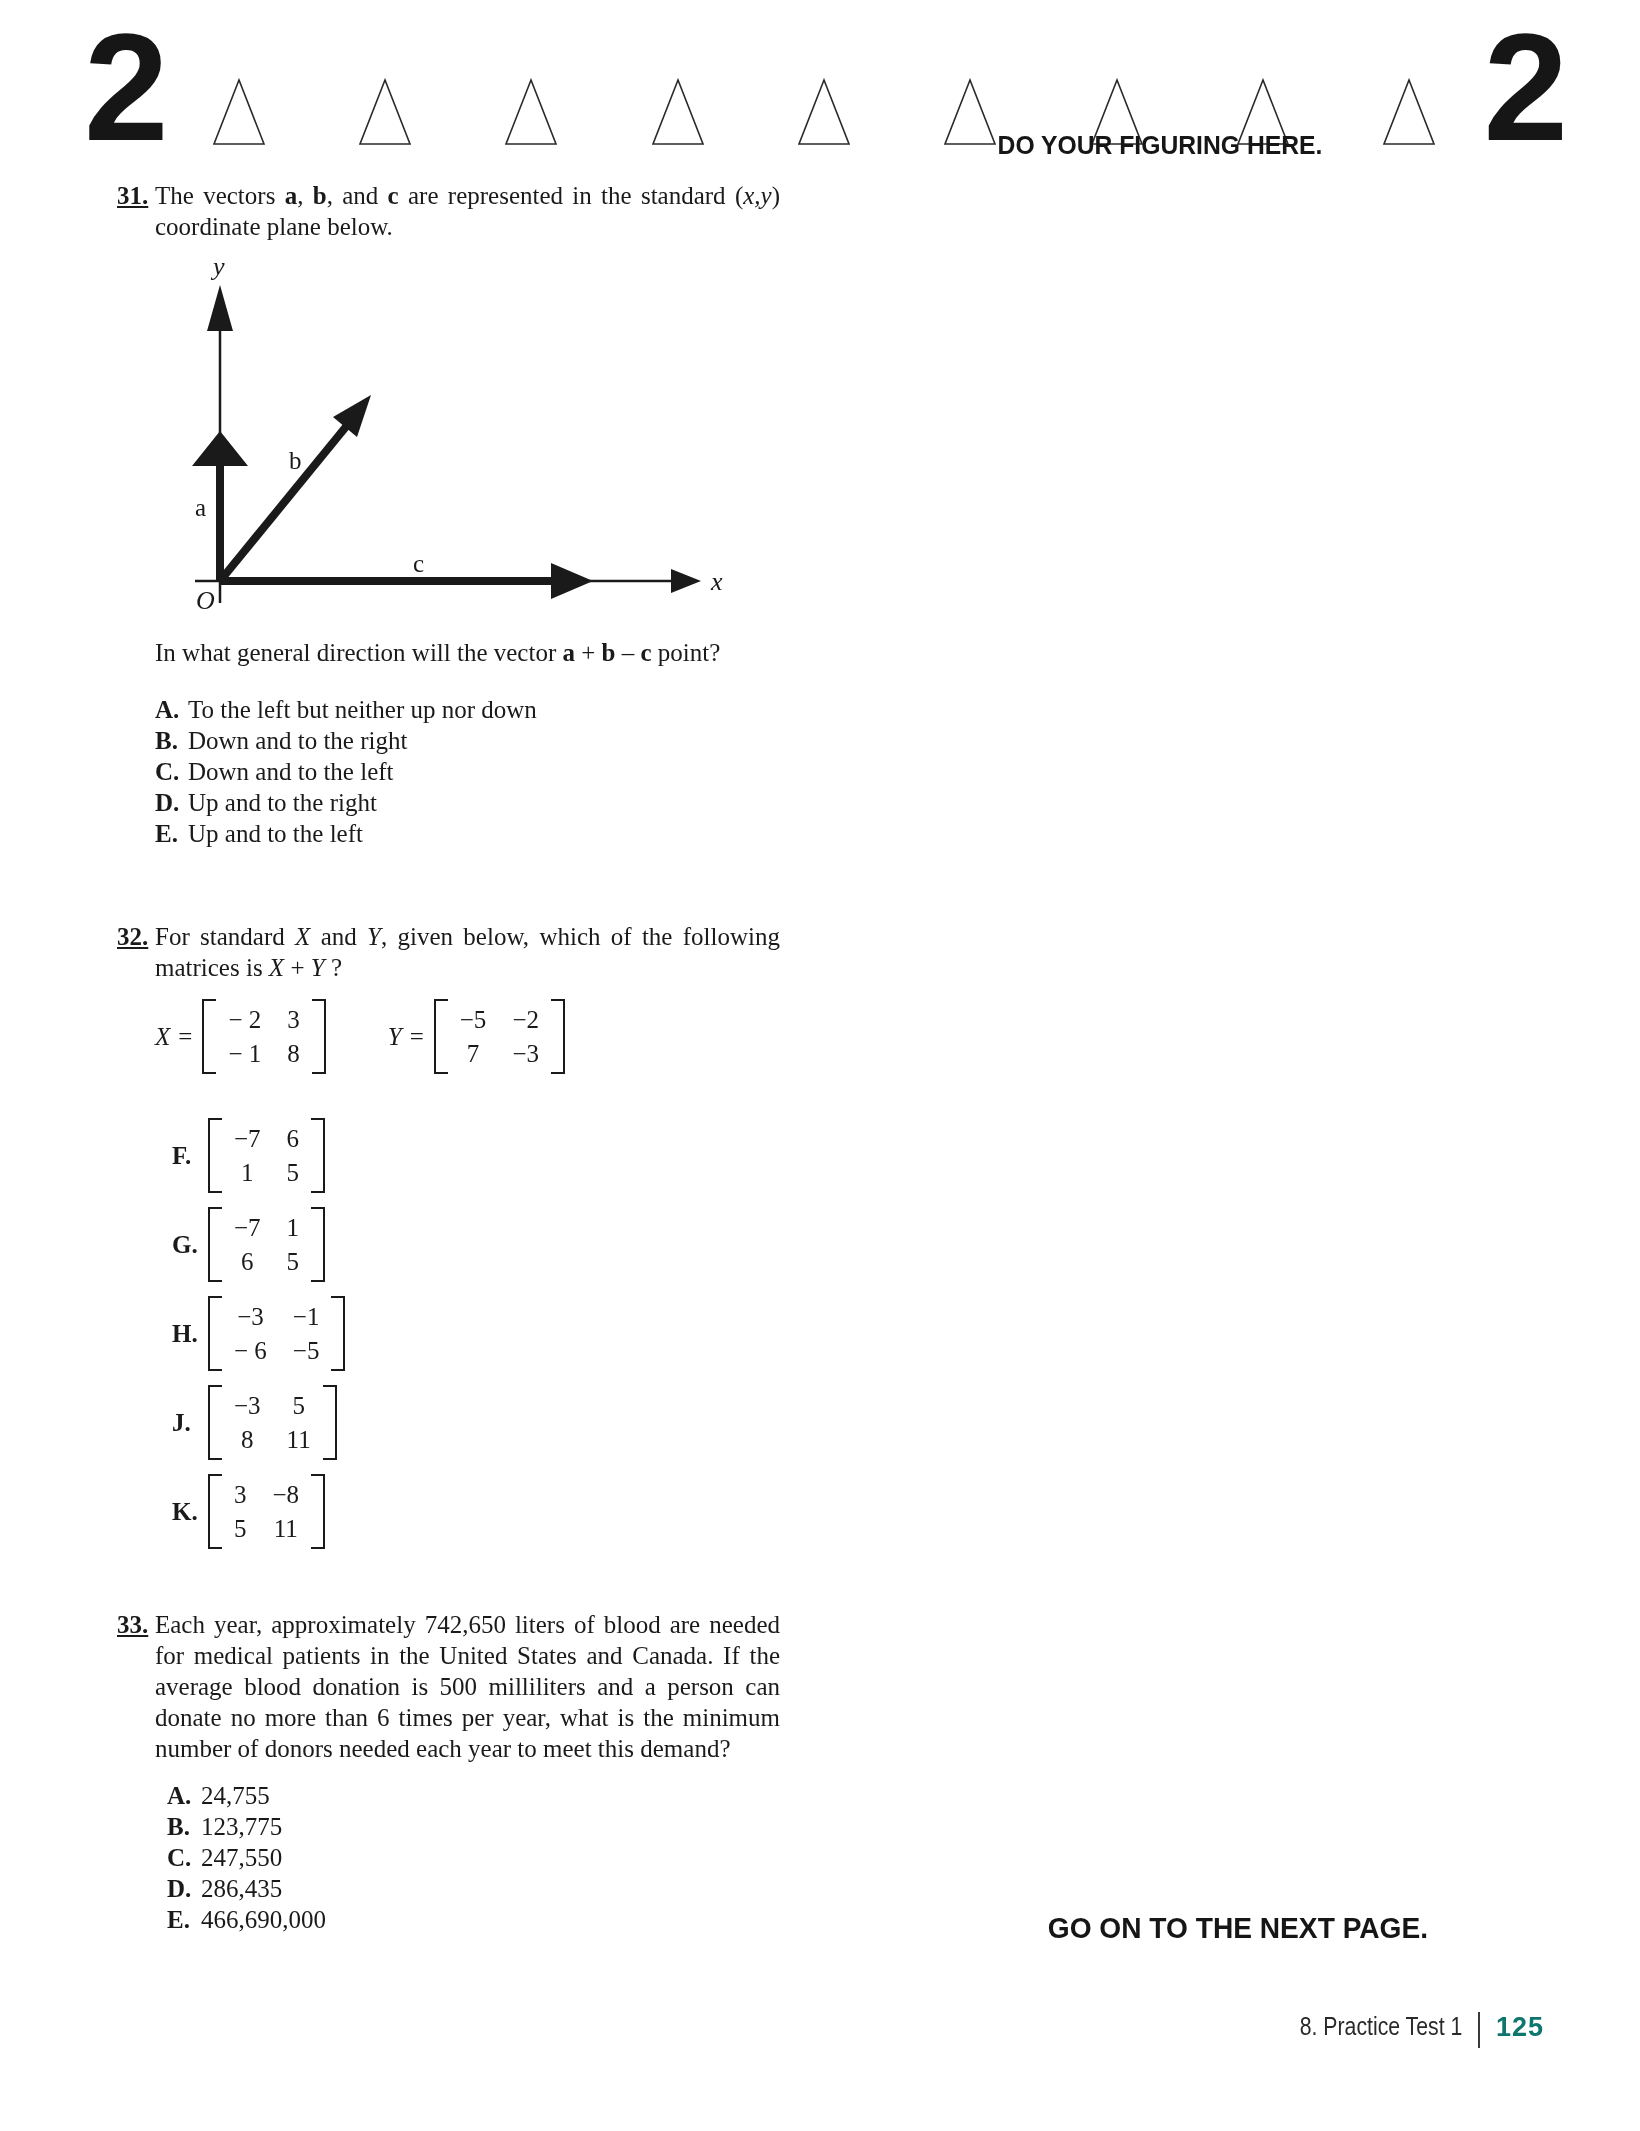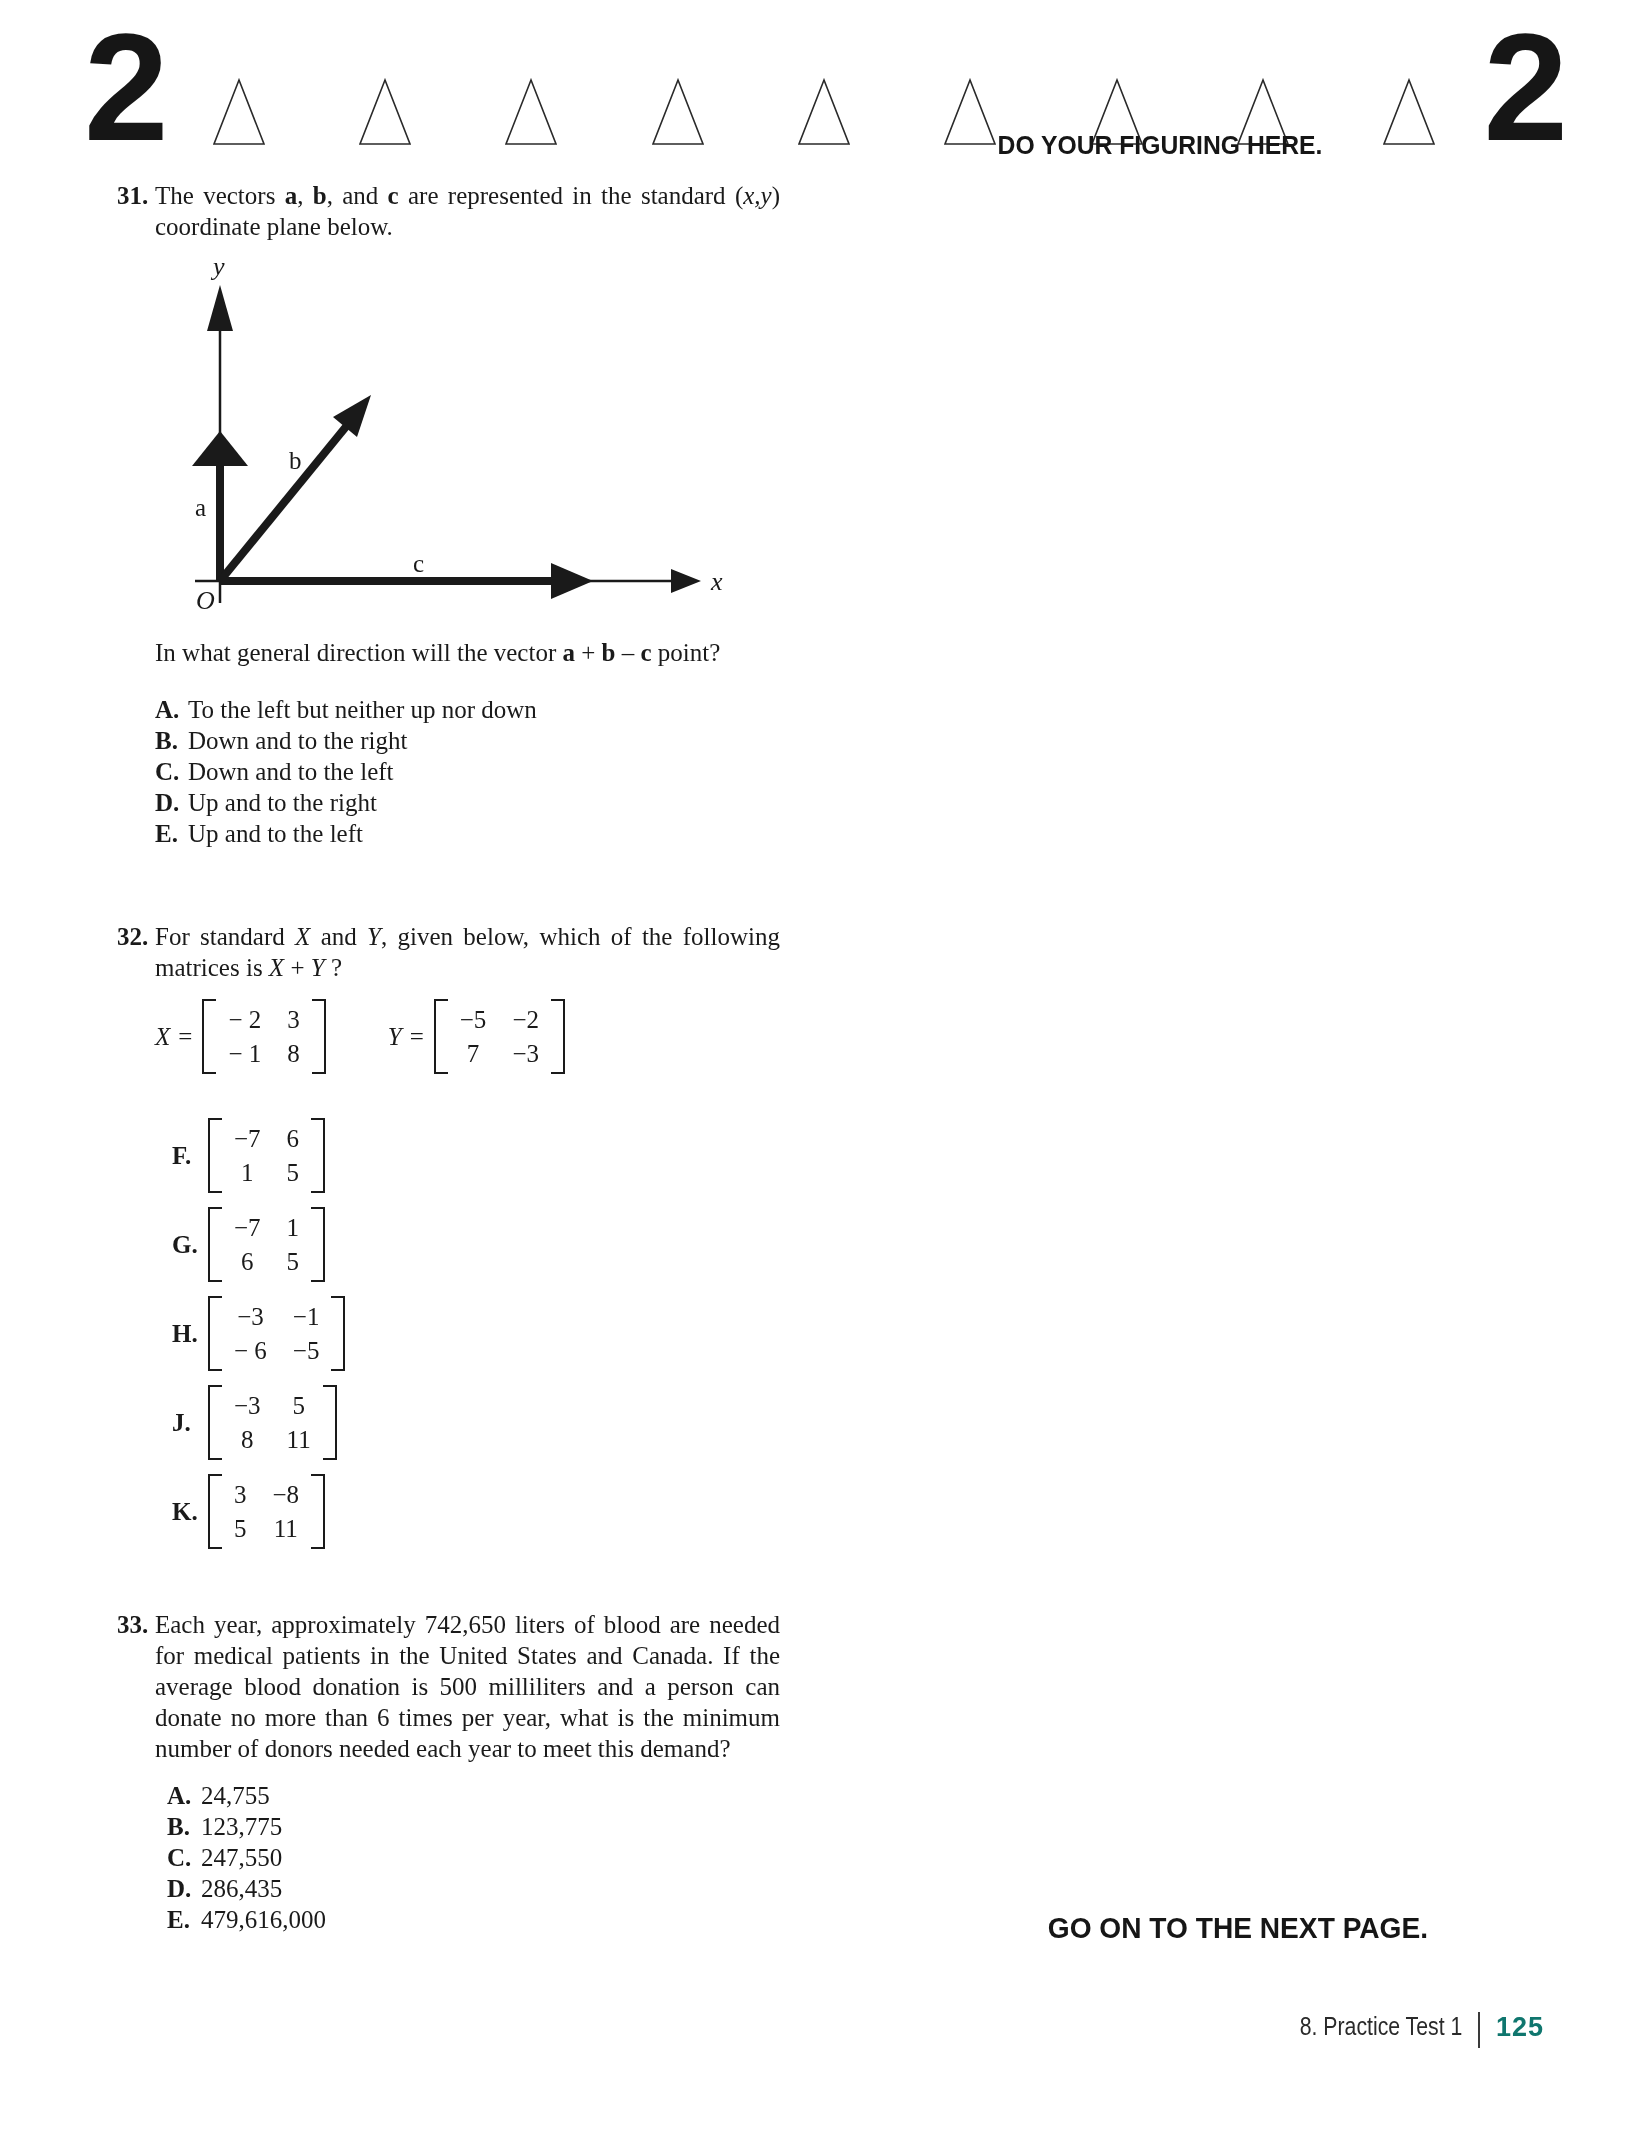--- a/index.html
+++ b/index.html
@@ -17,21 +17,21 @@
   .tris { flex:1; display:flex; justify-content:space-between; margin:50px 46px 0 46px; }
   .tri { width:56px; height:68px; }
   .figuring {
     position:absolute; top:130px; left:920px; width:480px; text-align:center;
     font-family:"Liberation Sans", sans-serif; font-weight:700; font-size:26px;
     color:#161616; transform:scaleX(0.95);
   }
   
   .col { position:absolute; top:180px; left:117px; width:663px; }
   .q { display:flex; }
-  .qnum { width:38px; flex:none; font-weight:700; font-size:25px; line-height:31px; }
+  .qnum { width:38px; flex:none; font-weight:700; font-size:25px; line-height:31px;text-decoration:underline; }
   .qbody { flex:1; font-size:25px; line-height:31px; text-align:justify; }
   .qbody b { font-weight:700; }
   .qbody i { font-style:italic; }
   
   .diagram { display:block; margin-top:1px; }
   .diagram line, .diagram polyline { stroke:#1a1a1a; }
   .diagram polygon { fill:#1a1a1a; stroke:none; }
   .dlab { font-size:25px; fill:#1a1a1a; }
   .dvar { font-size:26px; font-style:italic; fill:#1a1a1a; }
   
@@ -297,21 +297,21 @@
           <div class="optv">
               <span class="letter">C.</span>
               <span class="val">247,550</span>
             </div>
           <div class="optv">
               <span class="letter">D.</span>
               <span class="val">286,435</span>
             </div>
           <div class="optv">
               <span class="letter">E.</span>
-              <span class="val">479,616,000</span>
+              <span class="val">466,690,000</span>
             </div>
         </div>
       </div>
     </div>
 
   </div>
 
   <div class="goon">GO ON TO THE NEXT PAGE.</div>
 
   <div class="footer">

